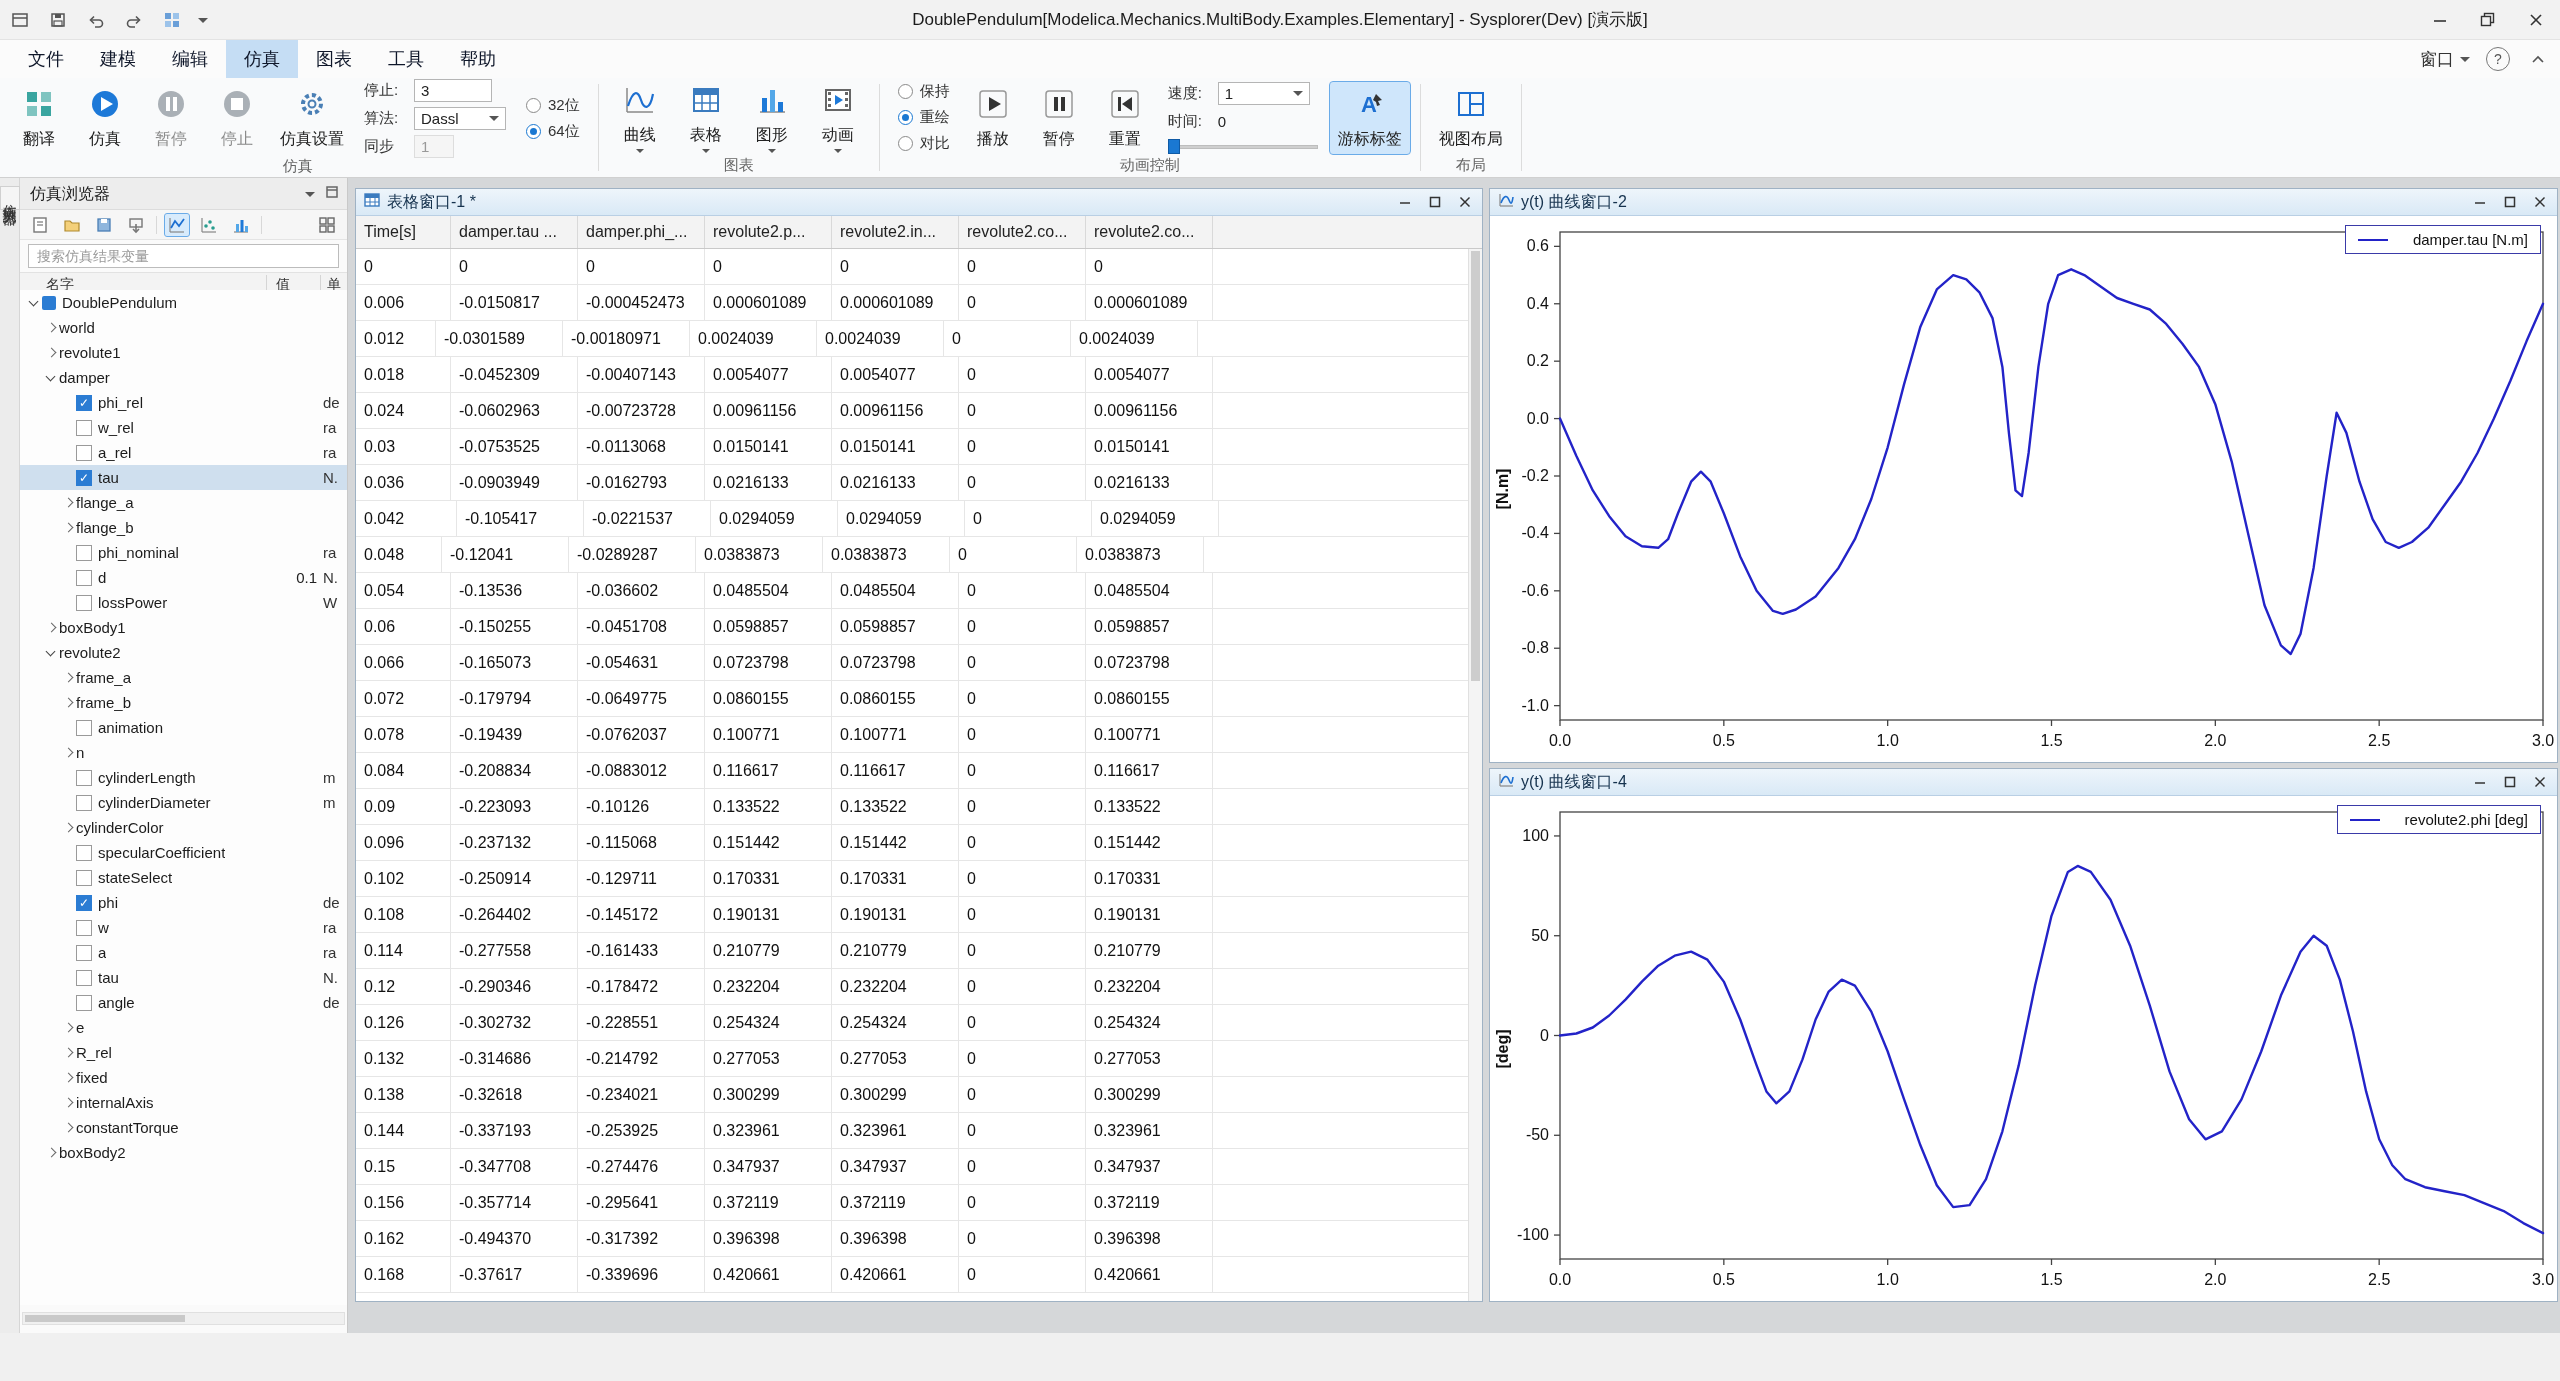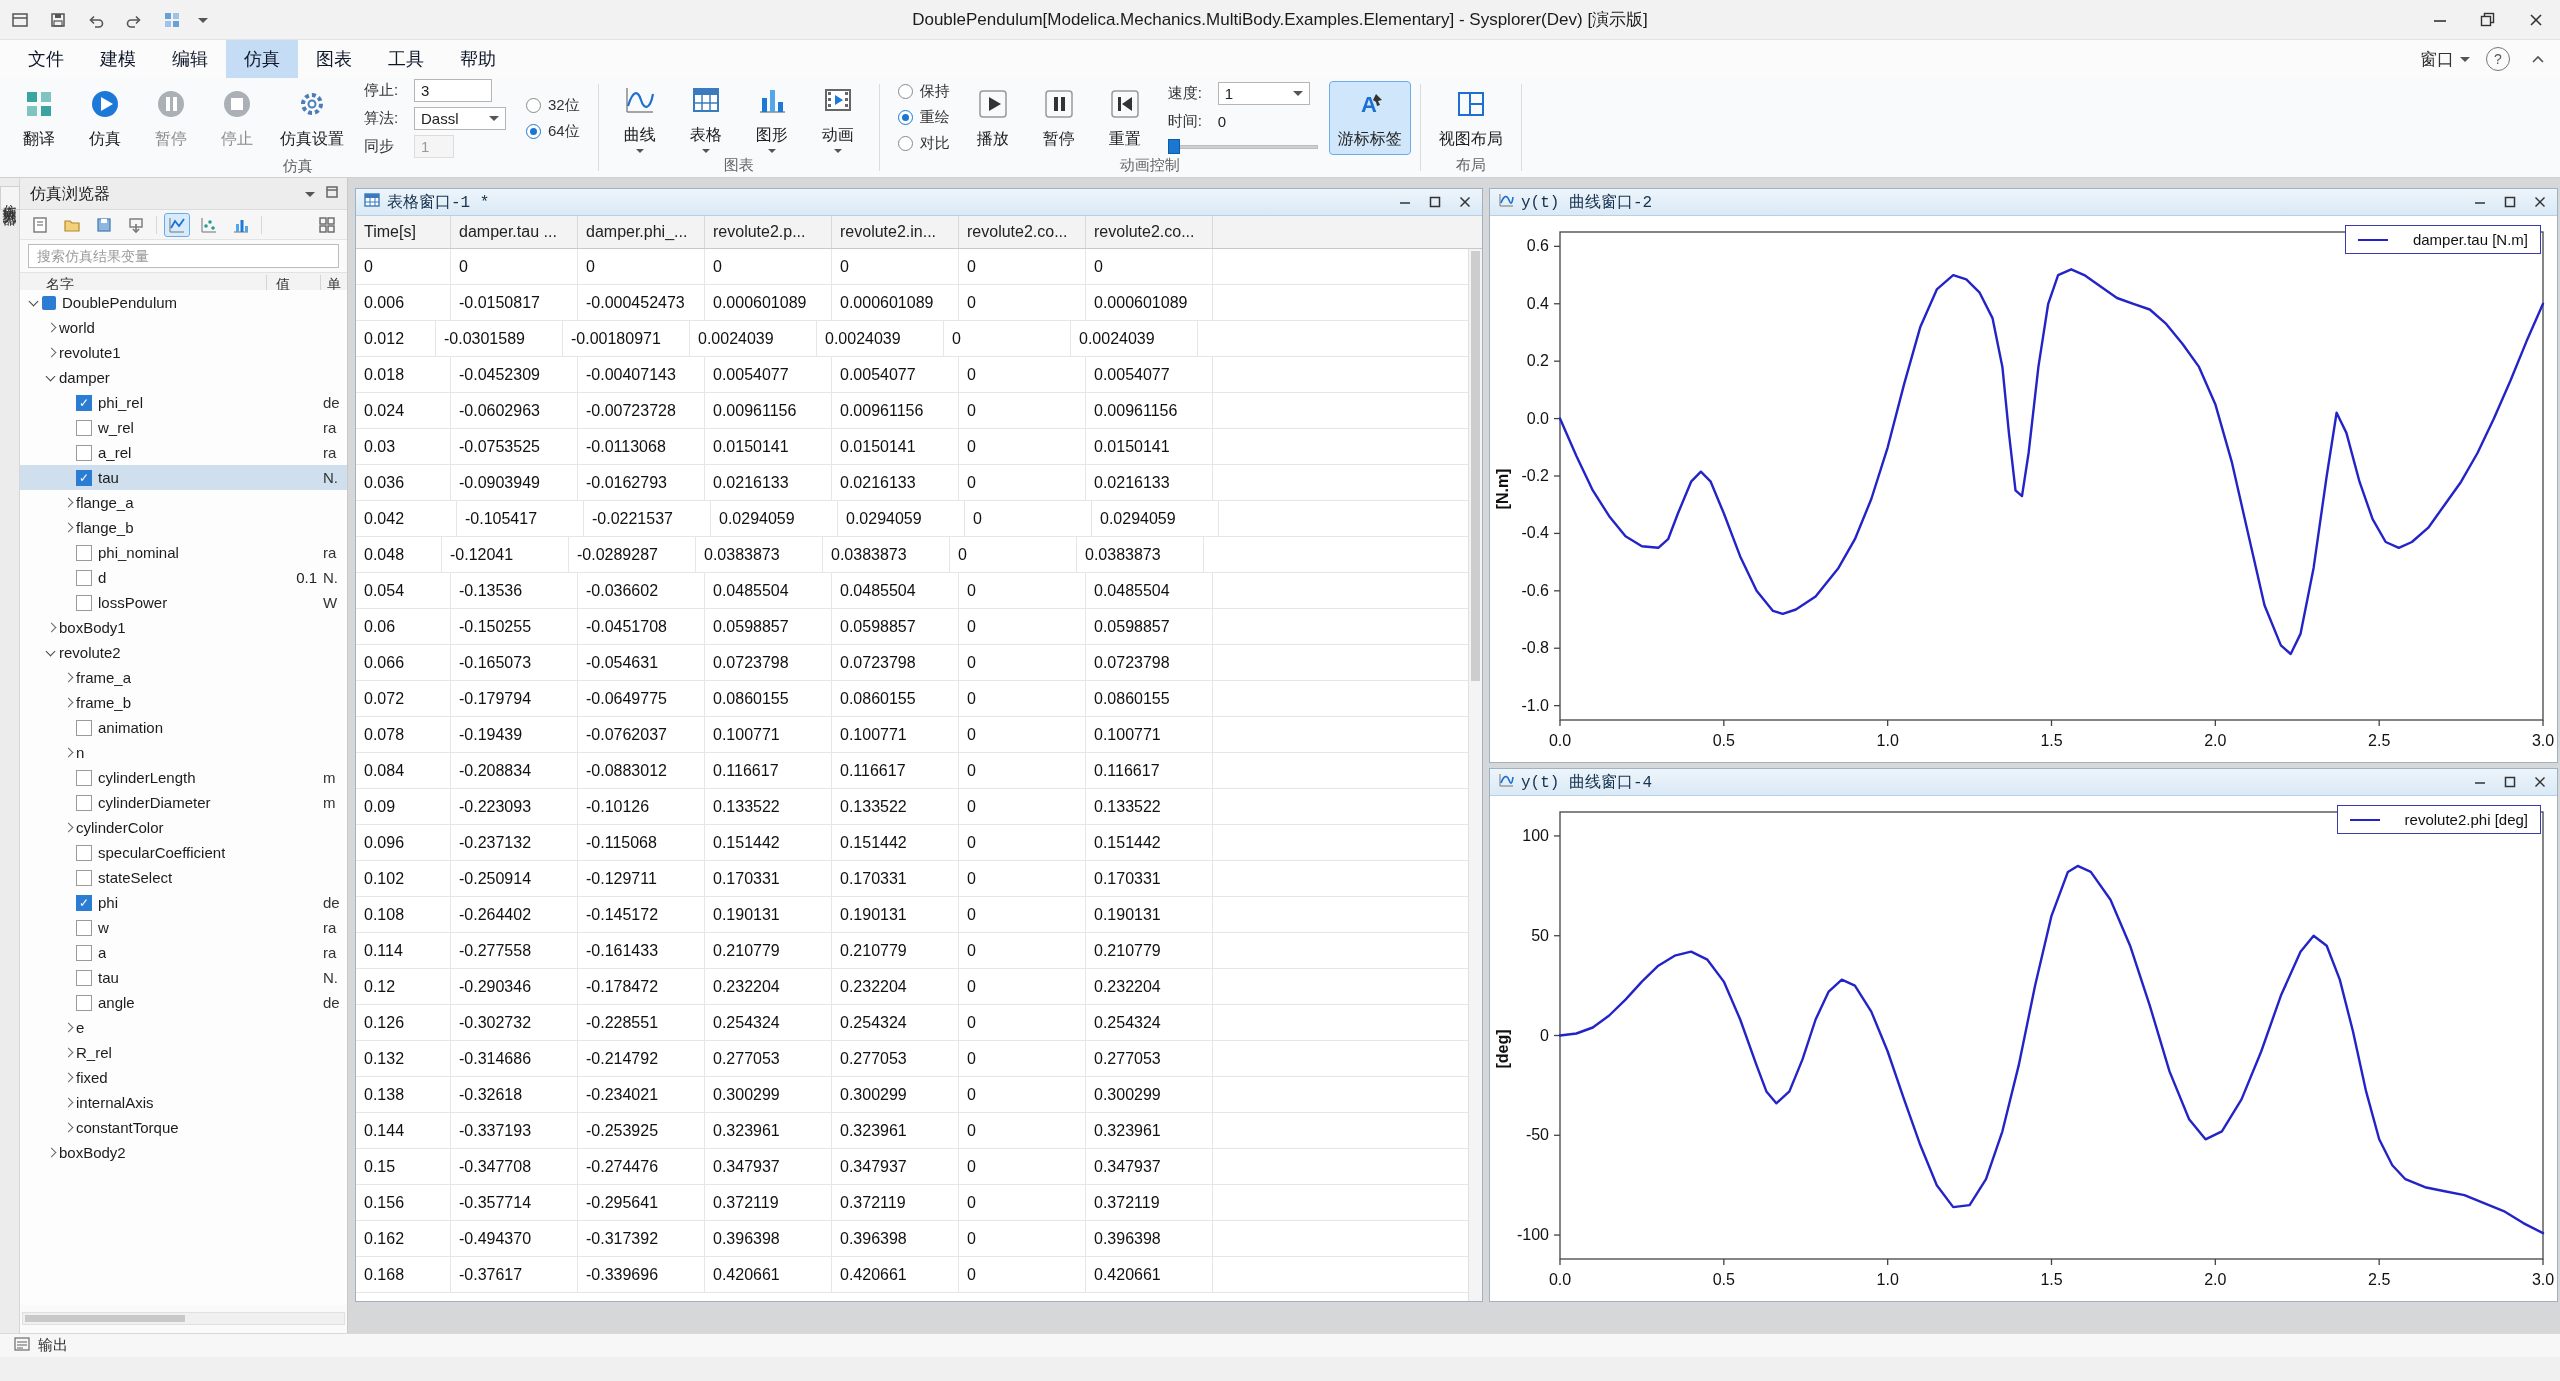--- a/index.html
+++ b/index.html
@@ -103,21 +103,21 @@
   .tval { position:absolute; right:30px; color:#222; }
   .tunit { position:absolute; right:0; width:24px; overflow:hidden; color:#333; }
   .bp-hscroll { position:absolute; left:2px; right:2px; bottom:8px; height:13px; background:#f0f0f0; border:1px solid #e0e0e0; }
   .bp-hscroll .hthumb { position:absolute; left:2px; top:2px; width:160px; height:7px; background:#c9c9c9; }
 
   
   .mdi { position:absolute; left:348px; top:0; right:0; height:1155px; background:#d5d7d9; }
   .win { position:absolute; background:#fff; border:1px solid #9fb2c4; overflow:hidden; }
   .win-titlebar { position:relative; height:27px; background:linear-gradient(#eef5fb,#d9e9f6);
     border-bottom:1px solid #b9cfe4; display:flex; align-items:center; padding-left:8px; gap:7px; }
-  .win-title { font-size:16px; color:#15324e;font-family:Liberation Mono, monospace; }
+  .win-title { font-size:16px; color:#15324e; }
   .win-btns { position:absolute; right:2px; top:0; height:27px; display:flex; }
   .wwb { width:30px; height:26px; display:flex; align-items:center; justify-content:center; }
 
   
   .table-area { position:absolute; left:0; top:27px; right:0; bottom:0; background:#fff; }
   .thead { display:flex; height:33px; background:#f3f3f3; border-bottom:1px solid #c9c9c9; }
   .hcell { flex:none; font-size:16px; color:#222; line-height:32px; padding-left:8px;
     border-right:1px solid #d9d9d9; overflow:hidden; white-space:nowrap; }
   .tbody { position:absolute; left:0; top:33px; right:14px; bottom:0; overflow:hidden; }
   .drow { display:flex; height:36px; border-bottom:1px solid #e6e6e6; }
@@ -1189,24 +1189,15 @@
           <div class="legend">
             <span class="lline"></span>
             <span class="ltext">revolute2.phi [deg]</span>
           </div>
         </div>
       </div>
 
     </div>
   </div>
 
-  <div class="outbar">
-    <span><svg width="16" height="16">
-          <rect x="1" y="2" width="14" height="12" fill="none" stroke="#777" stroke-width="1.3"></rect>
-          <line x1="3" y1="6" x2="13" y2="6" stroke="#777" stroke-width="1.2"></line>
-          <line x1="3" y1="9" x2="13" y2="9" stroke="#777" stroke-width="1.2"></line>
-          <line x1="3" y1="12" x2="9" y2="12" stroke="#777" stroke-width="1.2"></line>
-        </svg></span>
-    <span class="olbl">输出</span>
-  </div>
 
 
 </div>
 
 </body></html>

